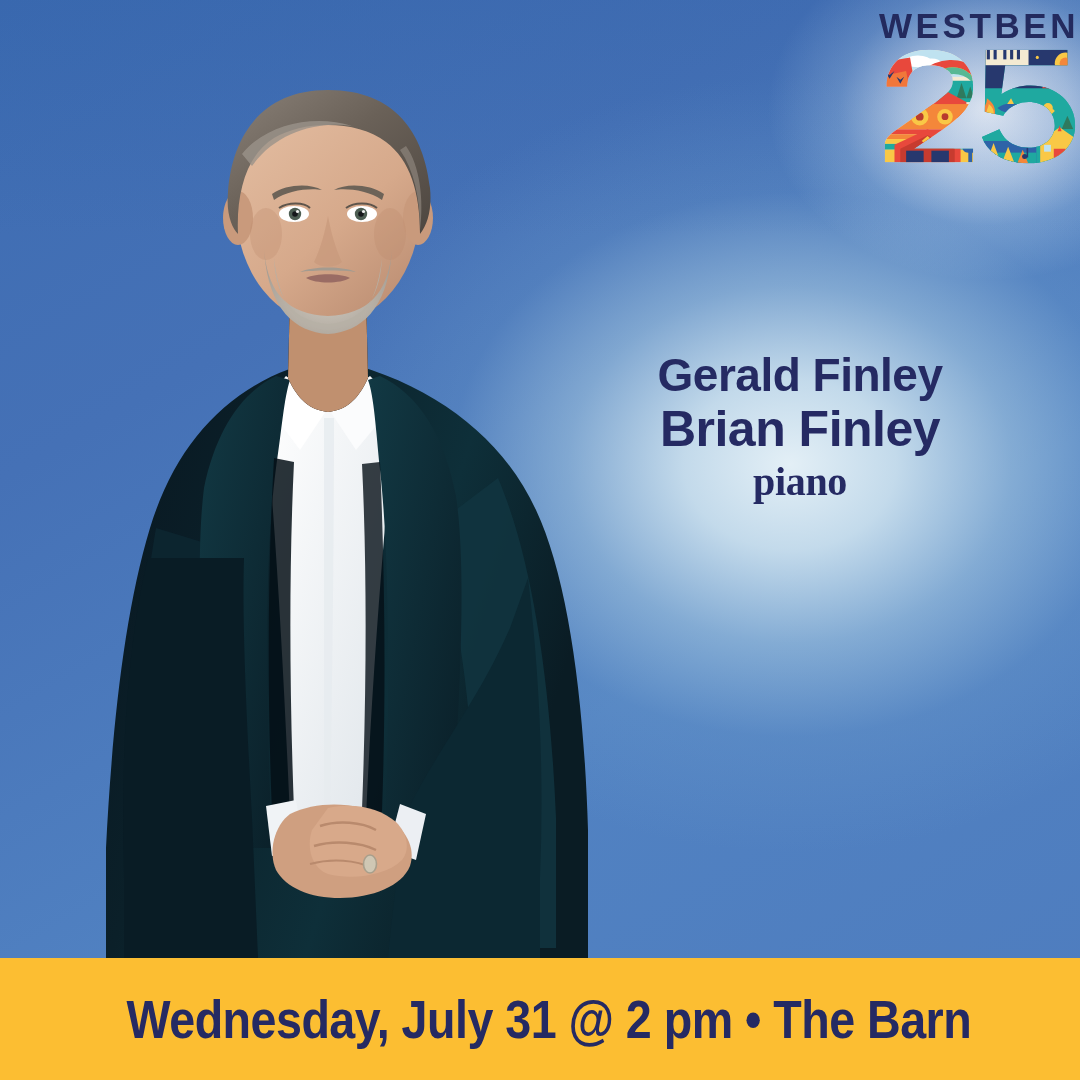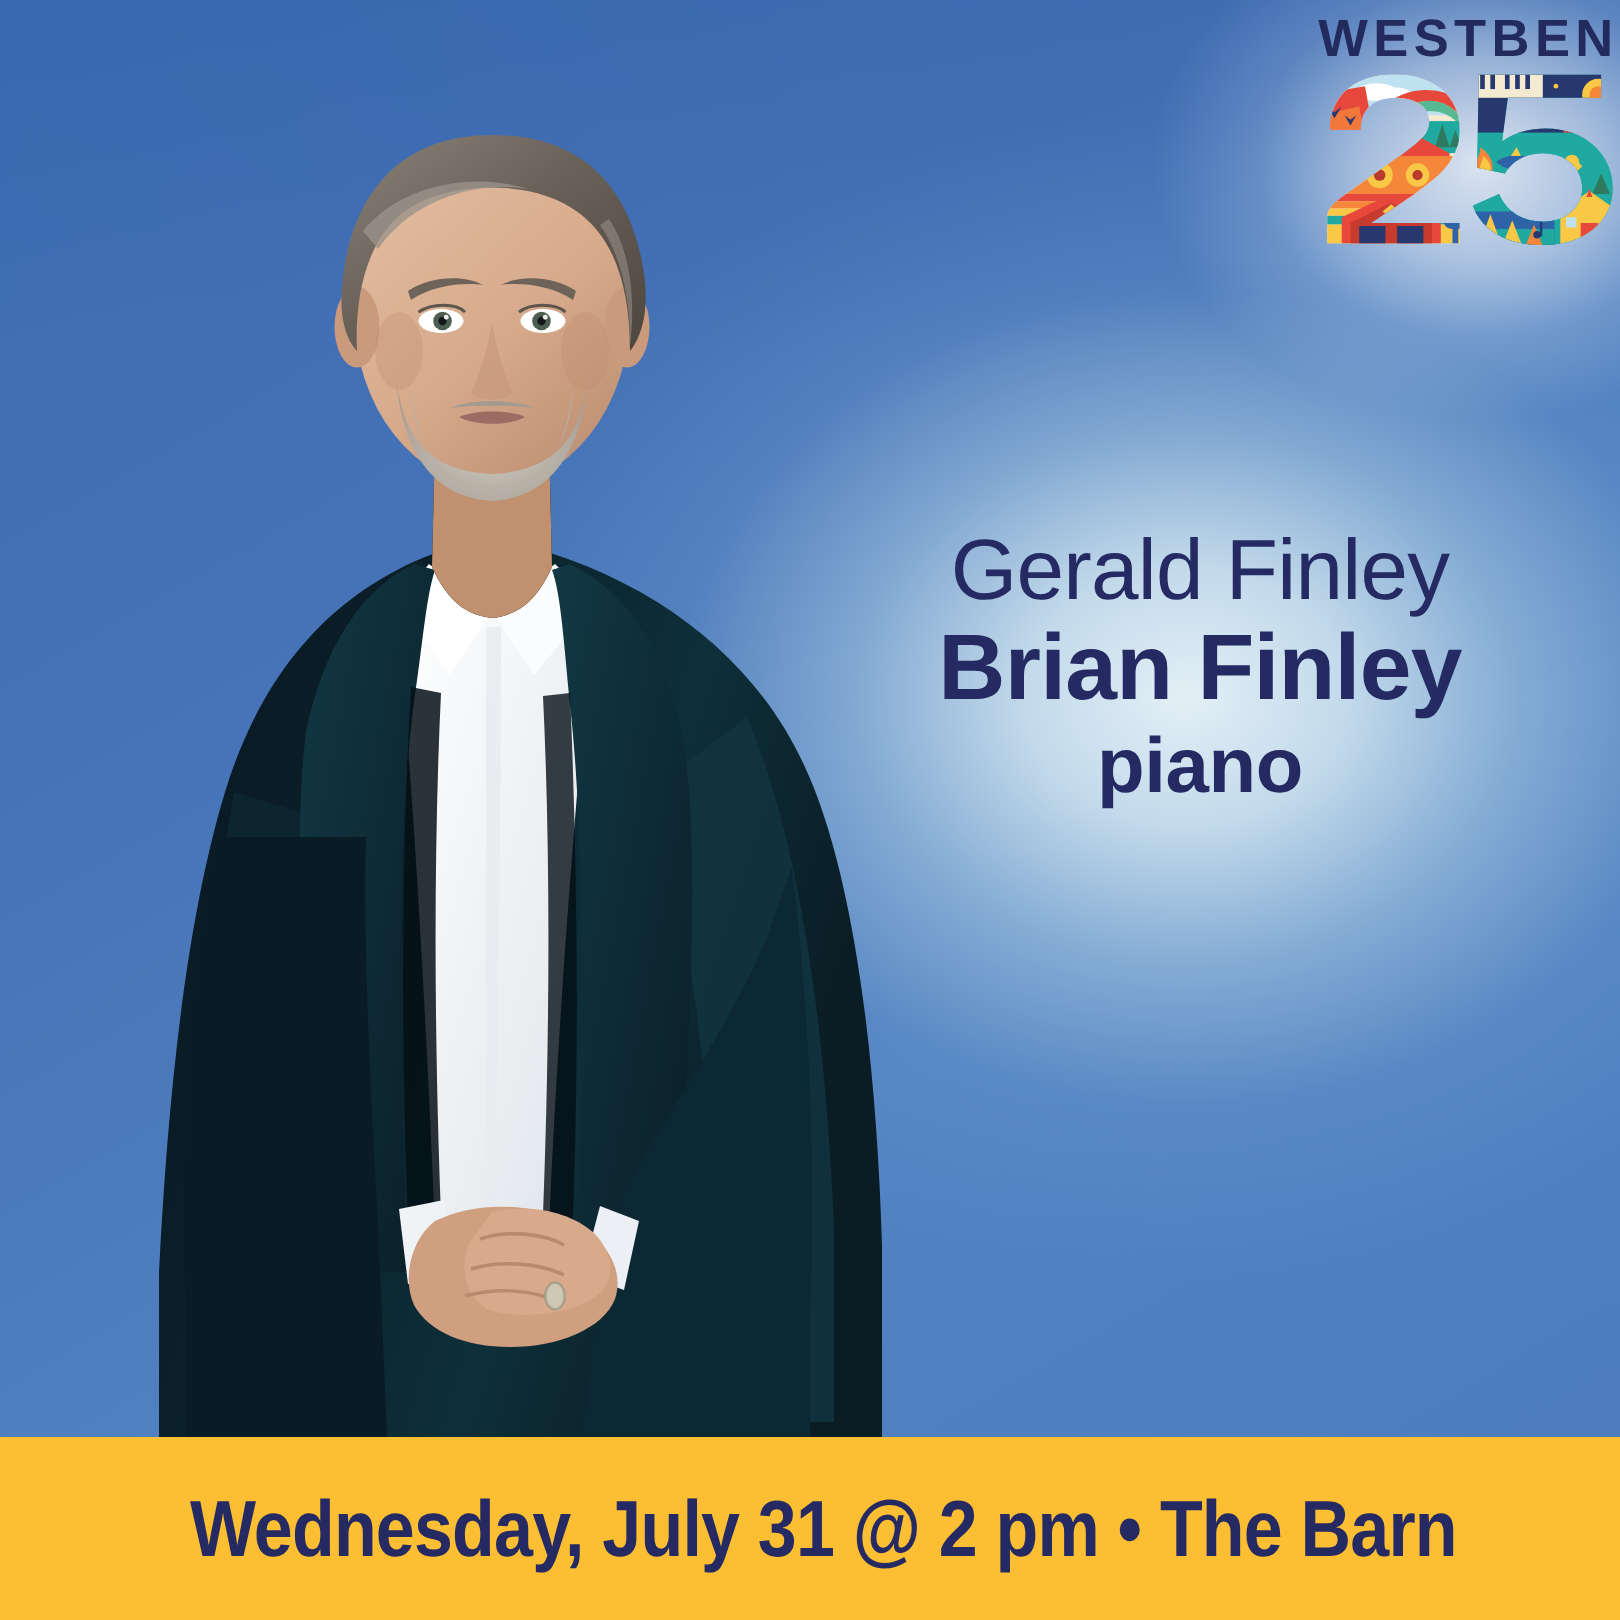--- a/index.html
+++ b/index.html
@@ -66,46 +66,47 @@
   .textblock {
     position: absolute;
     left: 560px;
     top: 352px;
     width: 480px;
     text-align: center;
     color: #252a63;
     line-height: 1.0;
   }
   .name-main {
-    font-size: 57px;
-    font-weight: 400;
+    font-size: 46px;
+    font-weight: 700;
     letter-spacing: -0.5px;
     margin: 0 0 6px 0;
     white-space: nowrap;
   }
   .role {
     font-size: 40px;
     font-weight: 700;
     letter-spacing: -0.3px;
     margin: 0 0 12px 0;
     white-space: nowrap;
   }
   .name-second {
-    font-size: 62px;
+    font-size: 50px;
     font-weight: 700;
     letter-spacing: -0.5px;
     margin: 0 0 8px 0;
     white-space: nowrap;
   }
   .role-second {
-    font-size: 52px;
+    font-size: 40px;
     font-weight: 700;
     letter-spacing: -0.3px;
     margin: 0;
     white-space: nowrap;
+    font-family: Liberation Serif, serif;
   }
 
   
   .logo {
     position: absolute;
     right: 16px;
     top: 8px;
     width: 204px;
     text-align: center;
   }

